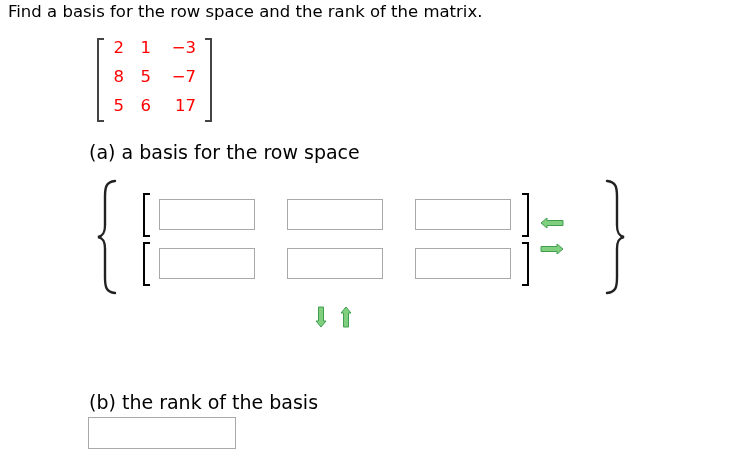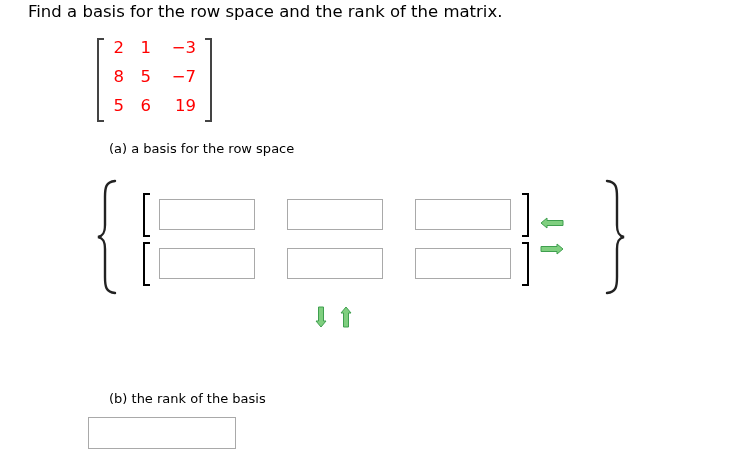--- a/index.html
+++ b/index.html
@@ -8,21 +8,21 @@
       background: #ffffff;
     }
     body {
       width: 732px;
       height: 468px;
       position: relative;
       overflow: hidden;
       font-family: "DejaVu Sans", sans-serif;
       color: #000;
     }
-    .abs { position: absolute; margin-left: 20px; }
+    .abs { position: absolute; }
     .title {
       left: 8px; top: 2px;
       font-size: 16.5px;
       white-space: nowrap;
       letter-spacing: 0px;
     }
     
     .matrix-bracket {
       position: absolute;
       width: 5px;
@@ -31,21 +31,21 @@
     .matrix-bracket.left { border-right: none; }
     .matrix-bracket.right { border-left: none; }
     .mcell {
       position: absolute;
       color: #ff0000;
       font-size: 16.5px;
       text-align: right;
       width: 30px;
     }
     .label {
-      font-size: 13px;
+      font-size: 19px;
       white-space: nowrap;
     }
     
     .brace {
       position: absolute;
     }
     
     .sq {
       position: absolute;
       width: 5px;
@@ -95,21 +95,21 @@
   <span class="mcell" style="left:94px; top:38px;">2</span>
   <span class="mcell" style="left:121px; top:38px;">1</span>
   <span class="mcell" style="left:166px; top:38px;">−3</span>
 
   <span class="mcell" style="left:94px; top:67px;">8</span>
   <span class="mcell" style="left:121px; top:67px;">5</span>
   <span class="mcell" style="left:166px; top:67px;">−7</span>
 
   <span class="mcell" style="left:94px; top:96px;">5</span>
   <span class="mcell" style="left:121px; top:96px;">6</span>
-  <span class="mcell" style="left:166px; top:96px;">19</span>
+  <span class="mcell" style="left:166px; top:96px;">17</span>
 </div>
 
 <div class="abs label" style="left:89px; top:141px;">(a) a basis for the row space</div>
 
 <svg class="brace" style="left:96px; top:179px;" width="22" height="116" viewBox="0 0 22 116">
   <path d="M19 2 C10 3, 9 8, 9 18 L9 46 C9 54, 7 57, 2 58 C7 59, 9 62, 9 70 L9 98 C9 108, 10 113, 19 114" fill="none" stroke="#222" stroke-width="2.4" stroke-linecap="round"></path>
 </svg>
 
 <svg class="brace" style="left:604px; top:179px;" width="22" height="116" viewBox="0 0 22 116">
   <path d="M3 2 C12 3, 13 8, 13 18 L13 46 C13 54, 15 57, 20 58 C15 59, 13 62, 13 70 L13 98 C13 108, 12 113, 3 114" fill="none" stroke="#222" stroke-width="2.4" stroke-linecap="round"></path>

